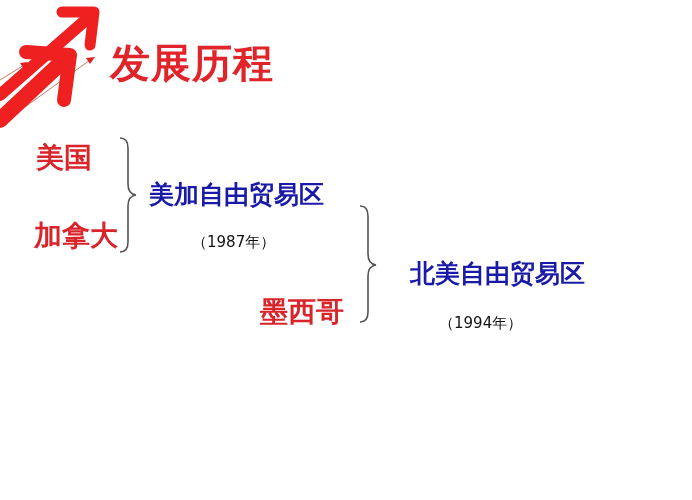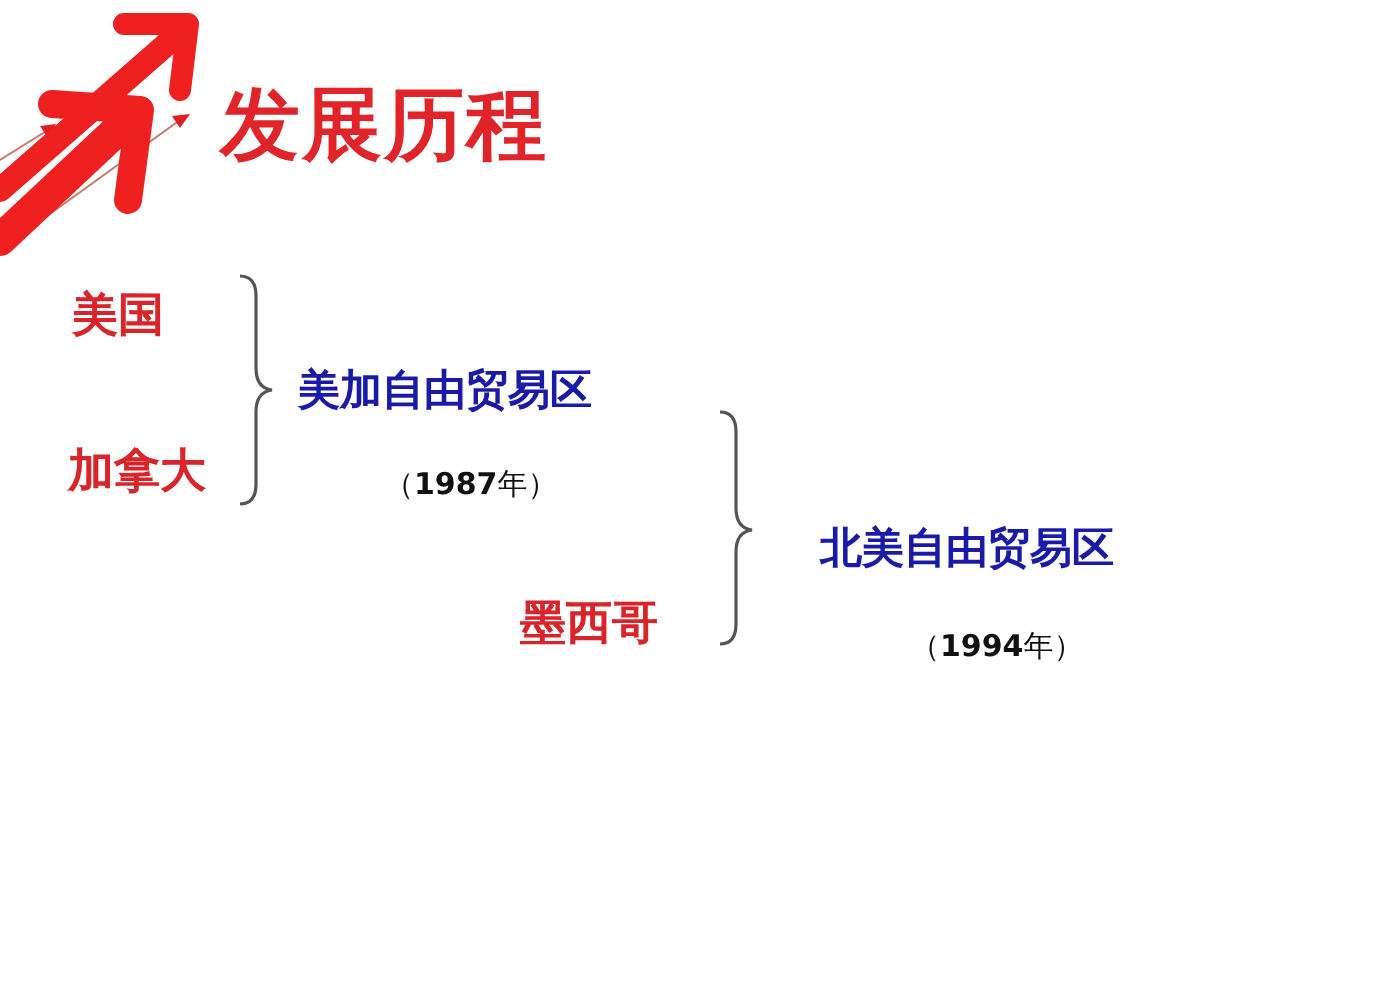--- a/index.html
+++ b/index.html
@@ -7,29 +7,29 @@
       width: 692px; height: 500px; background: #ffffff;
       position: relative; overflow: hidden;
       font-family: "DejaVu Sans", sans-serif;
     }
     .abs { position: absolute; white-space: nowrap; }
     .title {
       left: 110px; top: 38px; font-size: 40px; color: #e0242a;
       font-weight: bold; letter-spacing: 1px; line-height: 50px;
     }
     .country {
-      color: #d9242a; font-weight: bold; font-size: 23px; line-height: 28px;
+      color: #d9242a; font-weight: bold; font-size: 28px; line-height: 28px;
     }
     .zone {
-      color: #1a1aa8; font-weight: bold; font-size: 21px; line-height: 30px;
+      color: #1a1aa8; font-weight: bold; font-size: 25px; line-height: 30px;
     }
     .year {
       color: #111; font-size: 15px; line-height: 20px;
     }
-    .year b { font-weight: bold; }
+    .year b { font-weight: normal; }
     svg.abs { overflow: visible; }
   </style>
 </head>
 <body>
 
 <svg class="abs" style="left:0;top:0" width="110" height="130" viewBox="0 0 110 130">
 
   <line x1="0" y1="80" x2="24" y2="65" stroke="#c9786a" stroke-width="1"></line>
   <polygon points="28,62 20,63 24,69" fill="#e02020"></polygon>
   <line x1="0" y1="125" x2="90" y2="60" stroke="#c9786a" stroke-width="1"></line>
@@ -54,13 +54,13 @@
 <div class="abs zone" style="left:149px;top:180px">美加自由贸易区</div>
 <div class="abs year" style="left:192px;top:232px"><span>（</span><b>1987</b><span>年）</span></div>
 
 <div class="abs country" style="left:260px;top:298px">墨西哥</div>
 
 <svg class="abs" style="left:358px;top:204px" width="22" height="120" viewBox="0 0 22 120">
   <path d="M2,2 Q10,2 10,12 L10,50 Q10,60 18,61 Q10,62 10,72 L10,108 Q10,118 2,118" fill="none" stroke="#555" stroke-width="1.6"></path>
 </svg>
 
 <div class="abs zone" style="left:410px;top:259px">北美自由贸易区</div>
-<div class="abs year" style="left:455px;top:313px"><span>（</span><b>1994</b><span>年）</span></div>
+<div class="abs year" style="left:439px;top:313px"><span>（</span><b>1994</b><span>年）</span></div>
 
 </body></html>

